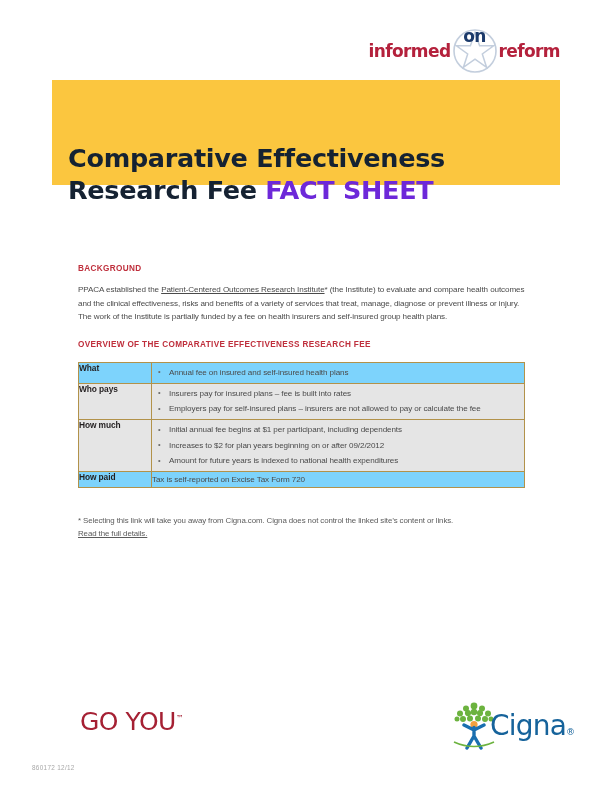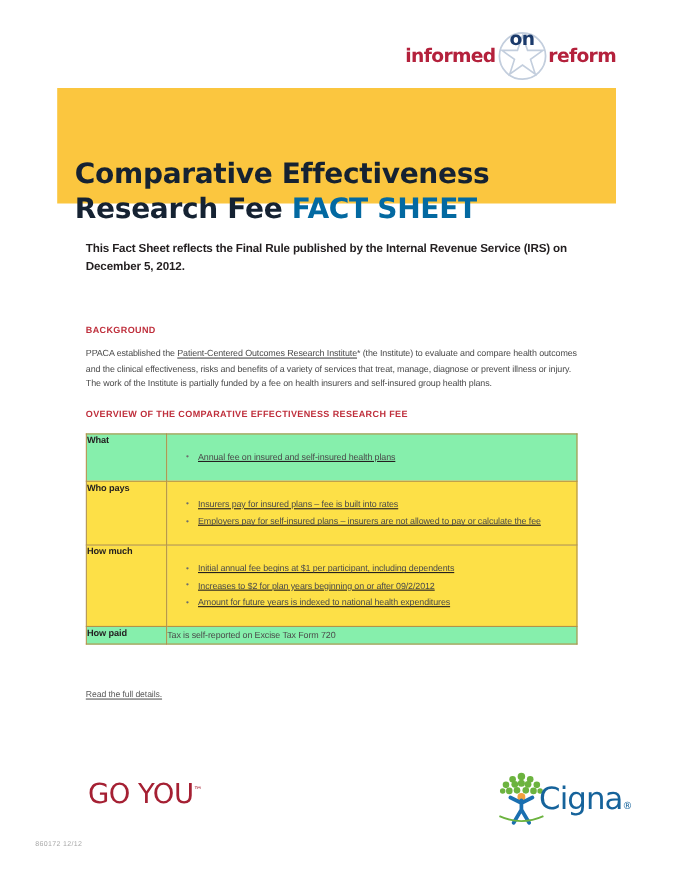--- a/index.html
+++ b/index.html
@@ -73,21 +73,21 @@
     top: 22px;
     width: 460px;
     font-family: "DejaVu Sans", sans-serif;
     font-size: 25.5px;
     font-weight: 700;
     line-height: 32px;
     letter-spacing: -0.3px;
     color: #152232;
     margin-top: 40px;
   }
-  #title-accent { color: #0369a1; }
+  #title-accent { color: #6d28d9; }
 
   
   #content {
     position: absolute;
     left: 78px;
     top: 218px;
     width: 450px;
   }
   #intro {
     font-family: "Liberation Sans", sans-serif;
@@ -123,38 +123,37 @@
     margin-top: 13px;
     width: 447px;
     border-collapse: collapse;
     table-layout: fixed;
   }
   #fee-table td {
     border: 0.8px solid #b2924a;
     vertical-align: top;
     padding: 0;
   }
-  #fee-table tr.shaded td { background: #86efac; }
-  #fee-table tr.plain td { background: #fde047; }
+  #fee-table tr.shaded td { background: #7dd3fc; }
+  #fee-table tr.plain td { background: #e5e5e5; }
   td.label-cell {
     width: 72px;
     font-size: 8.4px;
     font-weight: 700;
     color: #231f20;
     padding: 6px 0 6px 9px;
     letter-spacing: -0.1px;
   }
   td.value-cell {
     padding: 5px 6px 5px 8px;
   }
   ul.bullets {
-    margin: 15px;
+    margin: 4px;
     padding: 0;
     list-style: none;
-    text-decoration: underline;
   }
   ul.bullets li {
     position: relative;
     padding-left: 13px;
     font-size: 8.1px;
     line-height: 12px;
     color: #4a4a4a;
     margin: 1.5px 0 3.5px 0;
     letter-spacing: -0.1px;
   }
@@ -255,21 +254,20 @@
 
 <div id="title-banner">
   <div id="title-text">
     <span>Comparative Effectiveness</span><br>
     <span>Research Fee </span><span id="title-accent">FACT SHEET</span>
   </div>
 </div>
 
 <div id="content">
 
-  <div id="intro">This Fact Sheet reflects the Final Rule published by the Internal Revenue Service (IRS) on December 5, 2012.</div>
 
   <div id="background-head" class="section-head">BACKGROUND</div>
 
   <div id="background-body">
     <span>PPACA established the </span><a class="inline-link" href="#">Patient-Centered Outcomes Research Institute</a><span>* (the Institute) to evaluate and compare health outcomes and the clinical effectiveness, risks and benefits of a variety of services that treat, manage, diagnose or prevent illness or injury. The work of the Institute is partially funded by a fee on health insurers and self-insured group health plans.</span>
   </div>
 
   <div id="overview-head" class="section-head">OVERVIEW OF THE COMPARATIVE EFFECTIVENESS RESEARCH FEE</div>
 
   <table id="fee-table">
@@ -304,21 +302,21 @@
         <tr class="shaded">
           <td class="label-cell">How paid</td>
           <td class="value-cell">
             <div class="plain-value">Tax is self-reported on Excise Tax Form 720</div>
           </td>
         </tr>
       </tbody>
   </table>
 
   <div id="footnote">
-    <br>
+    <span>* Selecting this link will take you away from Cigna.com. Cigna does not control the linked site’s content or links.</span><br>
     <a id="footnote-link" href="#">Read the full details.</a>
   </div>
 </div>
 
 <div id="goyou">
   <span>GO YOU</span><sup>™</sup>
 </div>
 
 <div id="cigna-logo">
   <svg width="48" height="50" viewBox="0 0 48 50" aria-hidden="true">

